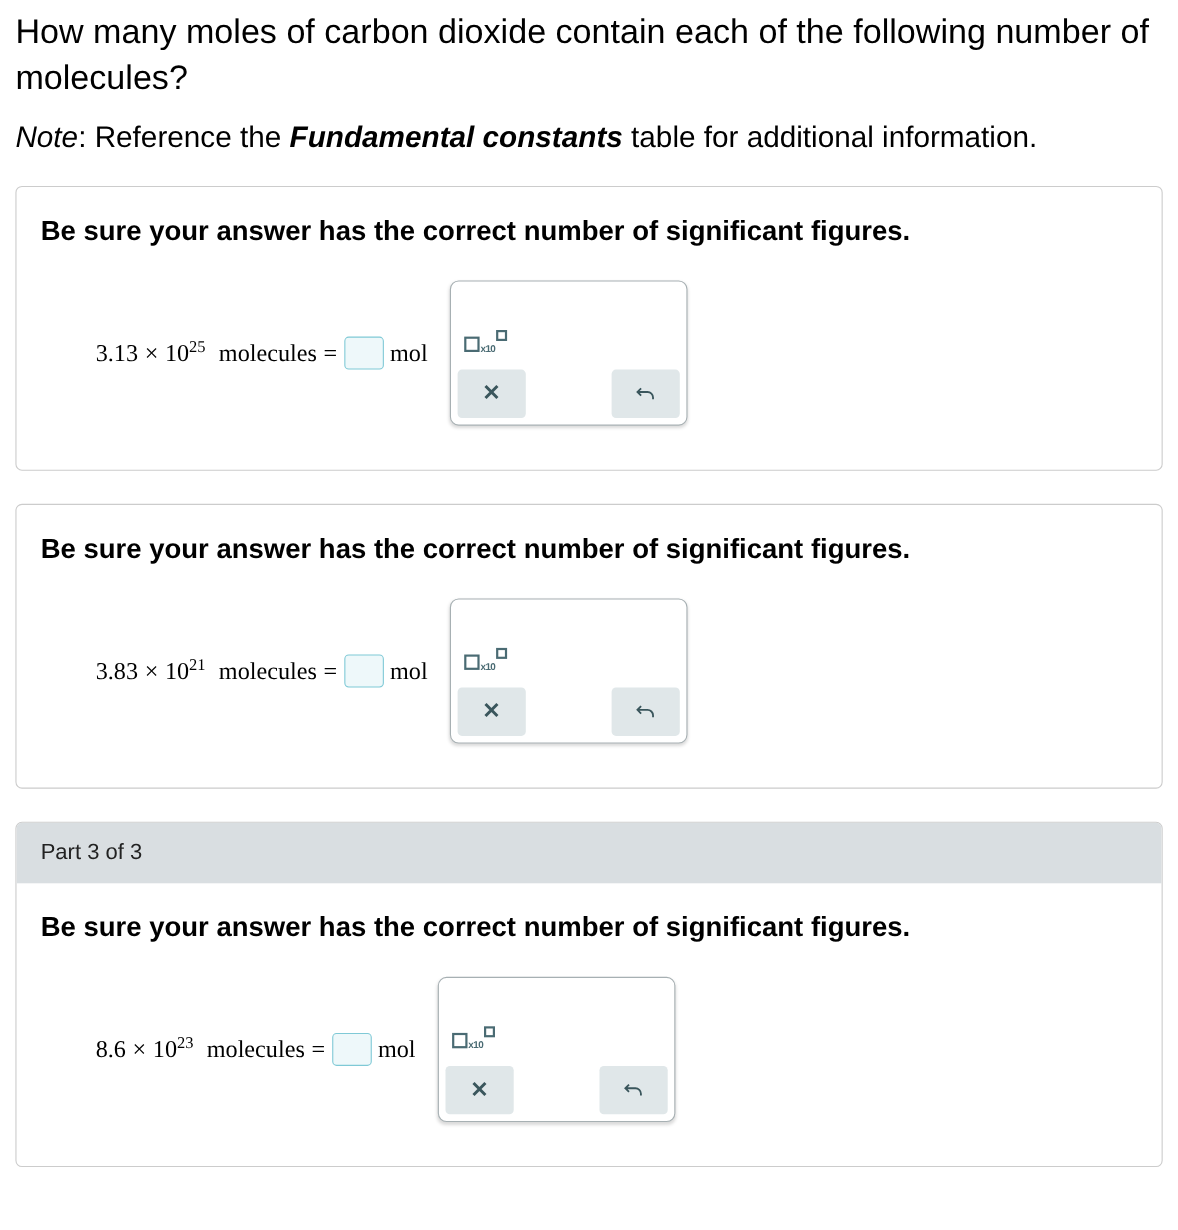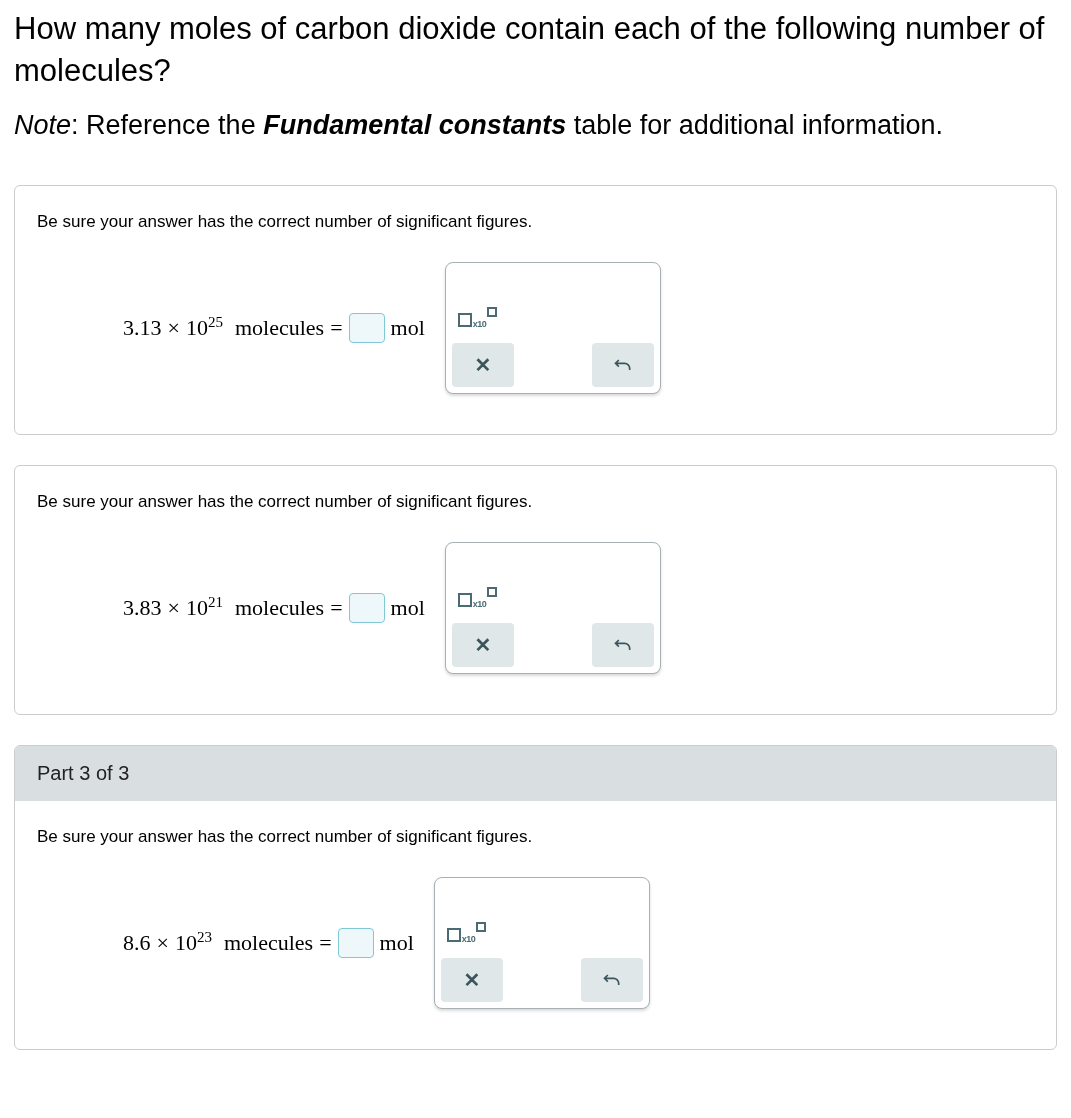--- a/index.html
+++ b/index.html
@@ -4,57 +4,57 @@
 <style>
   * { box-sizing: border-box; margin: 0; padding: 0; }
   body {
     font-family: Arial, Helvetica, sans-serif;
     background: #fff;
     color: #000;
     width: 1071px;
     padding: 8px 14px;
   }
   .question { font-size: 31px; line-height: 1.35; margin-bottom: 18px; }
-  .note { font-size: 27px; margin-bottom: 44px; }
+  .note { font-size: 27px; margin-bottom: 28px; }
   .note .note-prefix { font-style: italic; }
   .note .note-link { font-weight: bold; font-style: italic; }
 
   .part {
     border: 1px solid #ccc;
     border-radius: 6px;
     margin-bottom: 30px;
     overflow: hidden;
     background: #fff;
   }
   .part-header {
     background: #d9dee1;
     font-size: 20px;
     padding: 16px 22px;
     color: #222;
   }
   .part-body {
     padding: 26px 22px 40px;
   }
   .instruction {
-    font-size: 17px;
+    font-size: 25px;
     margin-bottom: 30px;
+    font-weight: bold;
   }
   .equation-row {
     display: flex;
     align-items: center;
     gap: 20px;
     padding-left: 50px;
   }
   .eq-text {
     font-family: "Times New Roman", Times, serif;
     font-size: 22px;
     display: flex;
     align-items: center;
     gap: 6px;
-    margin-left: 36px;
   }
   .eq-text sup { font-size: 15px; vertical-align: super; }
   .answer-input {
     width: 36px;
     height: 30px;
     border: 1.5px solid #7fc9d6;
     border-radius: 4px;
     background: #eef8fa;
     outline: none;
     text-align: center;

